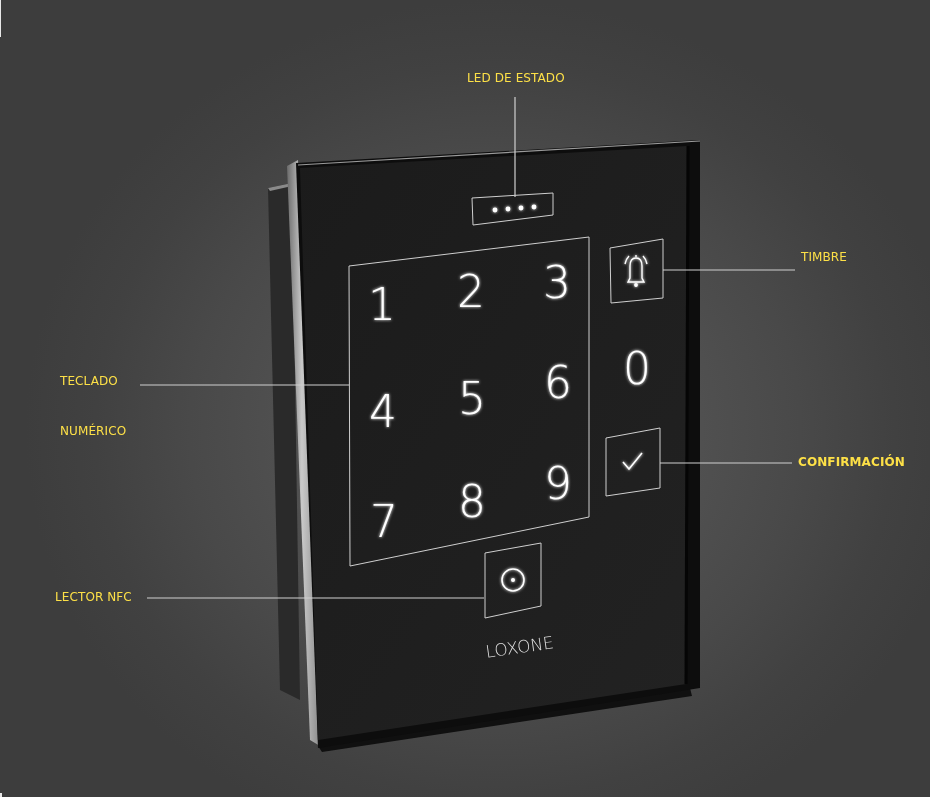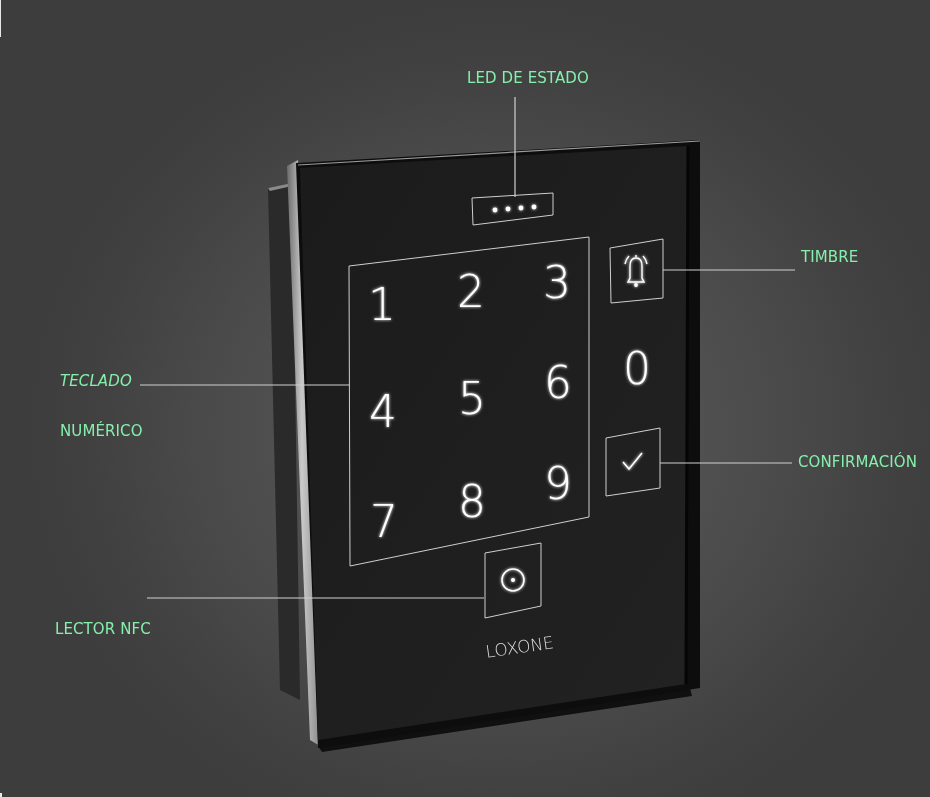--- a/index.html
+++ b/index.html
@@ -7,21 +7,21 @@
     width:930px; height:797px; overflow:hidden; position:relative;
     background:#3e3e3e;
     font-family:"DejaVu Sans", sans-serif;
   }
   .bg {
     position:absolute; inset:0;
     background: radial-gradient(ellipse 470px 430px at 495px 430px, #5e5e5e 0%, #535353 35%, #494949 65%, #414141 85%, #3d3d3d 100%);
   }
   svg.device { position:absolute; left:0; top:0; }
   .label {
-    position:absolute; color:#86efac; font-size:15px; letter-spacing:0.1px;
+    position:absolute; color:#fde047; font-size:12px; letter-spacing:0.1px;
     line-height:18px; white-space:nowrap;
   }
   .corner-mark { position:absolute; left:0; top:0; width:1px; height:37px; background:#e8e8e8; }
   .corner-mark2 { position:absolute; left:0; bottom:0; width:2px; height:4px; background:#e8e8e8; }
 </style>
 </head>
 <body>
 
 <div class="bg"></div>
 <div class="corner-mark"></div>
@@ -119,16 +119,16 @@
       <circle cx="513" cy="580" r="11" stroke="#ffffff" stroke-width="1.6" fill="none"></circle>
       <circle cx="513" cy="580" r="2" fill="#ffffff"></circle>
     </g>
   </g>
 
   <text x="485" y="654" fill="#dcdcdc" font-family="DejaVu Sans, sans-serif" font-size="17" font-weight="300" transform="rotate(-8 512 645)">LOXONE</text>
 </svg>
 
 <div class="label" style="left:467px; top:69px;">LED DE ESTADO</div>
 <div class="label" style="left:801px; top:248px;">TIMBRE</div>
-<div class="label" style="left:60px; top:372px;font-style:italic;">TECLADO</div>
+<div class="label" style="left:60px; top:372px;">TECLADO</div>
 <div class="label" style="left:60px; top:390px;margin-top:32px;">NUMÉRICO</div>
-<div class="label" style="left:798px; top:453px;">CONFIRMACIÓN</div>
-<div class="label" style="left:55px; top:620px;">LECTOR NFC</div>
+<div class="label" style="left:798px; top:453px;font-weight:bold;">CONFIRMACIÓN</div>
+<div class="label" style="left:55px; top:588px;">LECTOR NFC</div>
 
 </body></html>

